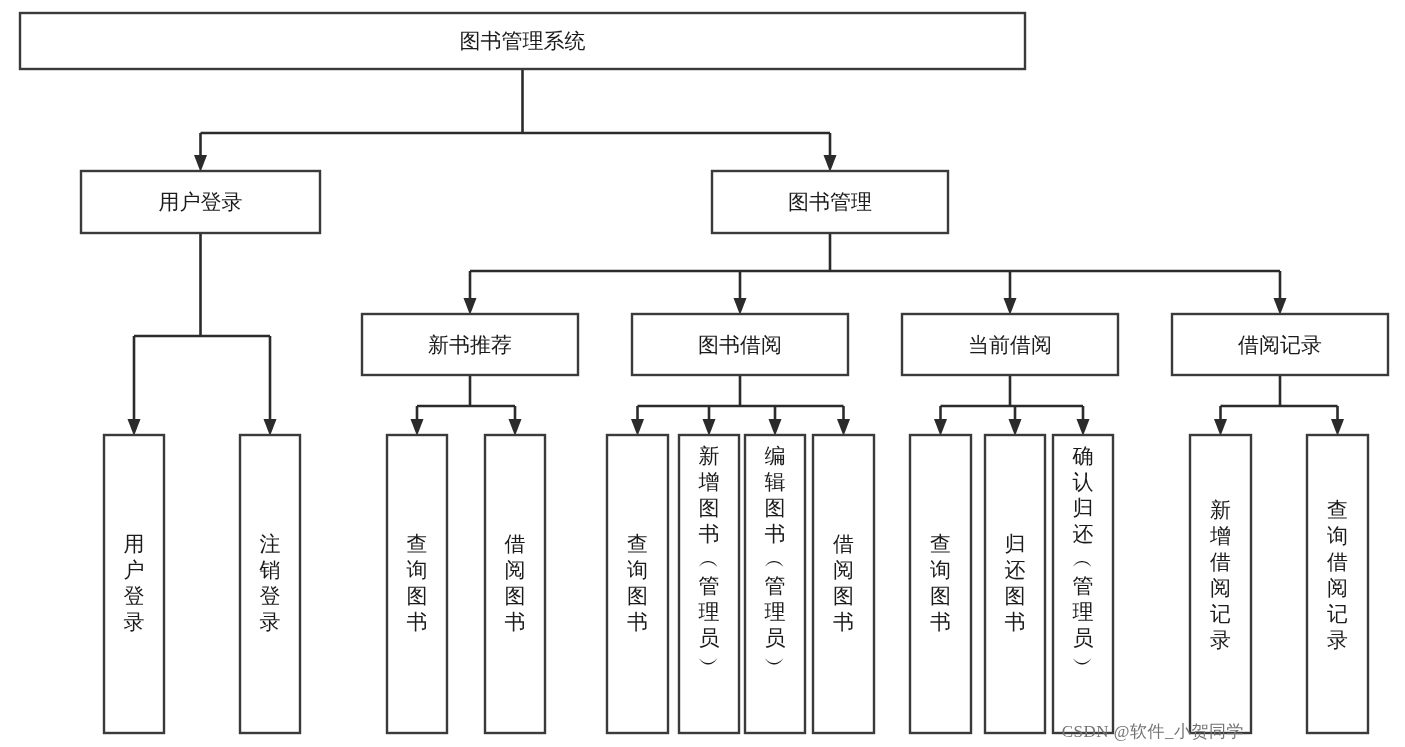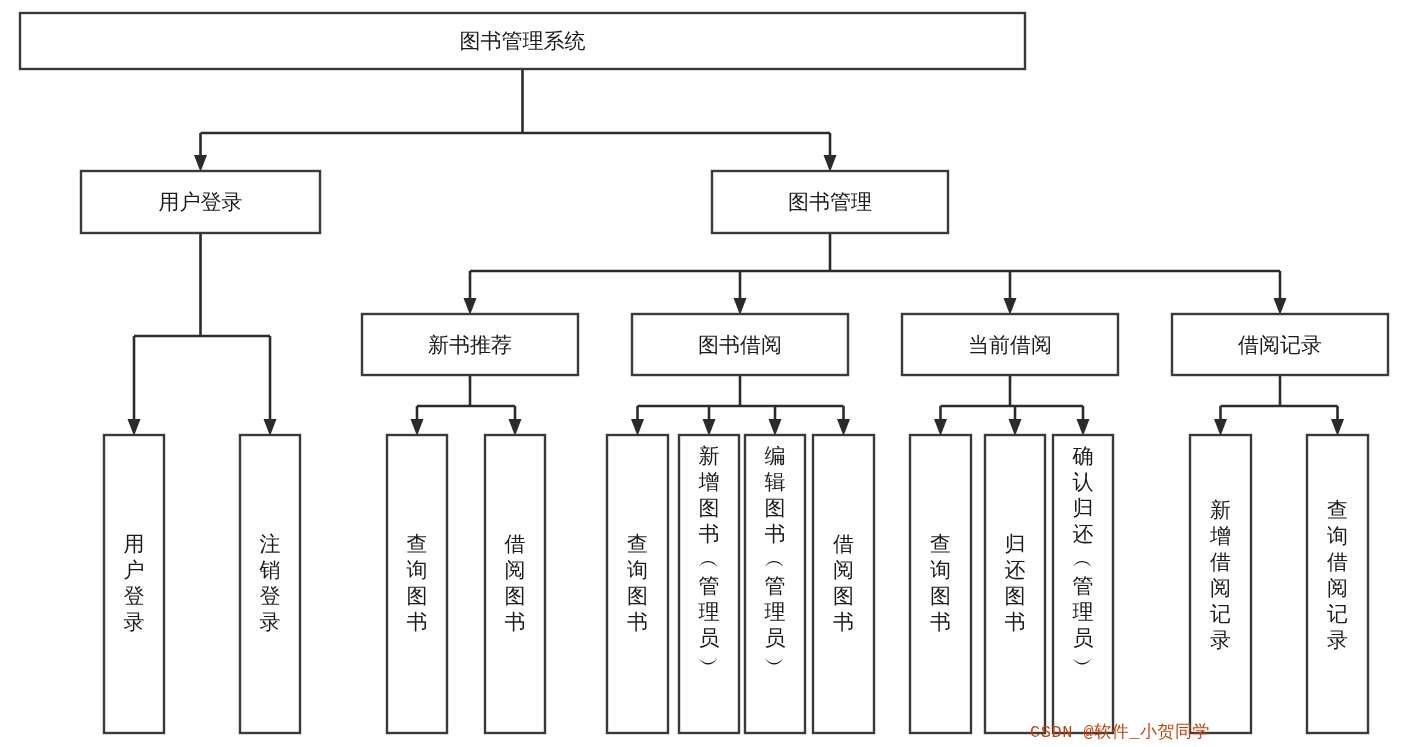--- a/index.html
+++ b/index.html
@@ -12,20 +12,21 @@
     width: 1405px;
     height: 747px;
     overflow: hidden;
     font-family: "DejaVu Sans", "Liberation Sans", sans-serif;
   }
   #diagram-root {
     position: relative;
     width: 1218px;
     height: 747px;
     background: #ffffff;
+    padding-left: 34px;
   }
   svg.diagram-canvas {
     position: absolute;
     top: 0;
     left: 0;
     width: 1405px;
     height: 747px;
     display: block;
   }
   .node-box {
@@ -54,23 +55,23 @@
     font-family: "DejaVu Sans", "Liberation Sans", sans-serif;
     font-size: 21px;
     fill: #1b1b1b;
     text-anchor: middle;
     dominant-baseline: middle;
   }
   .watermark-text {
     position: absolute;
     right: 8px;
     bottom: 4px;
-    font-family: Liberation Mono, monospace;
+    font-family: Liberation Serif, serif;
     font-size: 17px;
-    color: #c2410c;
+    color: #737373;
     white-space: nowrap;
     letter-spacing: 0.5px;
     user-select: none;
   }
 </style>
 </head>
 <body>
 
 <div id="diagram-root">
   <svg class="diagram-canvas" id="diagram-canvas" viewBox="0 0 1405 747" xmlns="http://www.w3.org/2000/svg">

